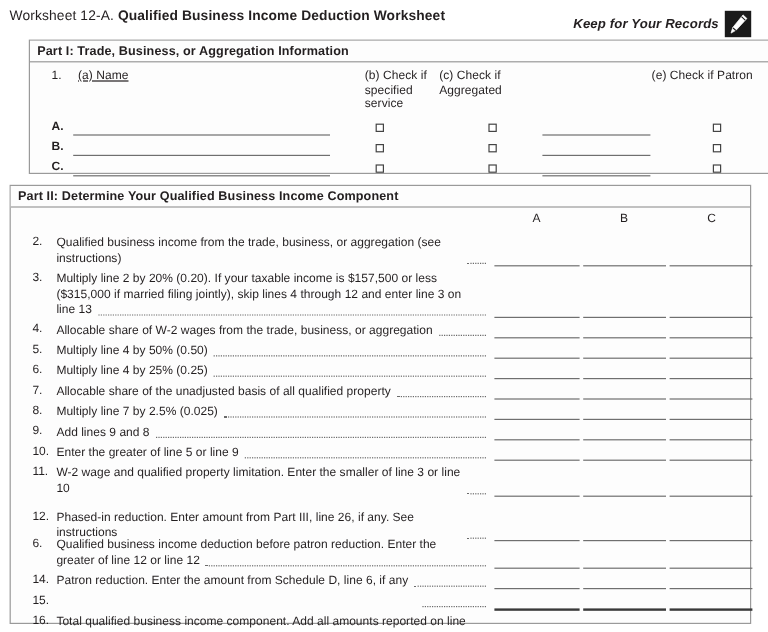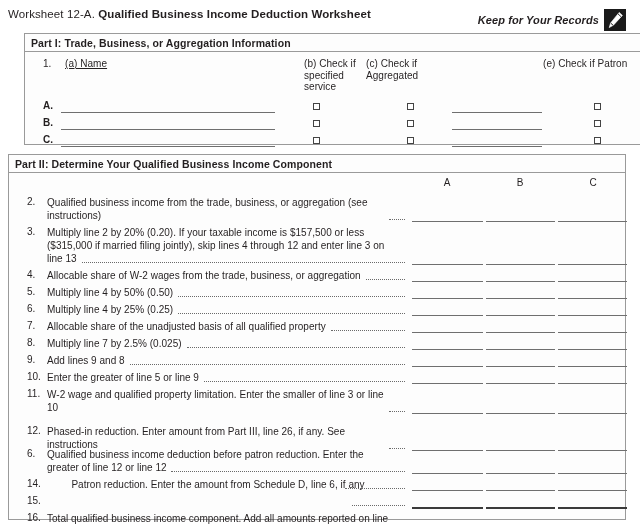--- a/index.html
+++ b/index.html
@@ -346,21 +346,21 @@
           <span class="ans ans-c" style="top: 25px;"></span>
         </div>
         <div class="line-row" style="top: 275px; height: 26px;">
           <span class="ln-num">6.</span>
           <span class="ln-text">Qualified business income deduction before patron reduction. Enter the greater of line 12 or line 12</span>
           <span class="leader" style="left: 162px; width: 234px; top: 13px;"></span>
           <span class="ans ans-a" style="top: 25px;"></span>
           <span class="ans ans-b" style="top: 25px;"></span>
           <span class="ans ans-c" style="top: 25px;"></span>
         </div>
-        <div class="line-row" style="top: 305px; height: 13px; text-align: center;">
+        <div class="line-row" style="top: 305px; height: 13px;">
           <span class="ln-num">14.</span>
           <span class="ln-text">Patron reduction. Enter the amount from Schedule D, line 6, if any</span>
           <span class="leader" style="left: 336px; width: 60px; top: 0px;"></span>
           <span class="ans ans-a" style="top: 12px;"></span>
           <span class="ans ans-b" style="top: 12px;"></span>
           <span class="ans ans-c" style="top: 12px;"></span>
         </div>
         <div class="line-row" style="top: 322px; height: 13px;">
           <span class="ln-num">15.</span>
           <span class="leader" style="left: 343px; width: 53px; top: 0px;"></span>

